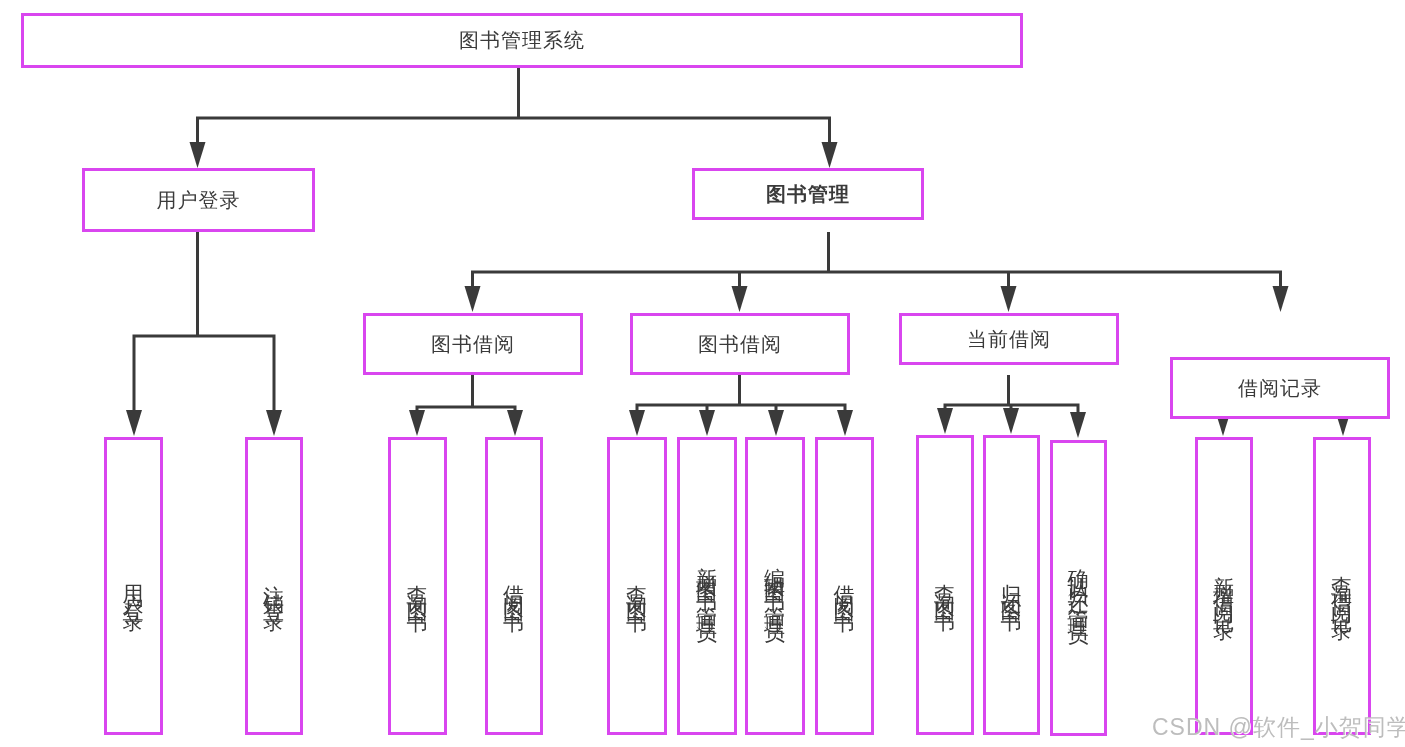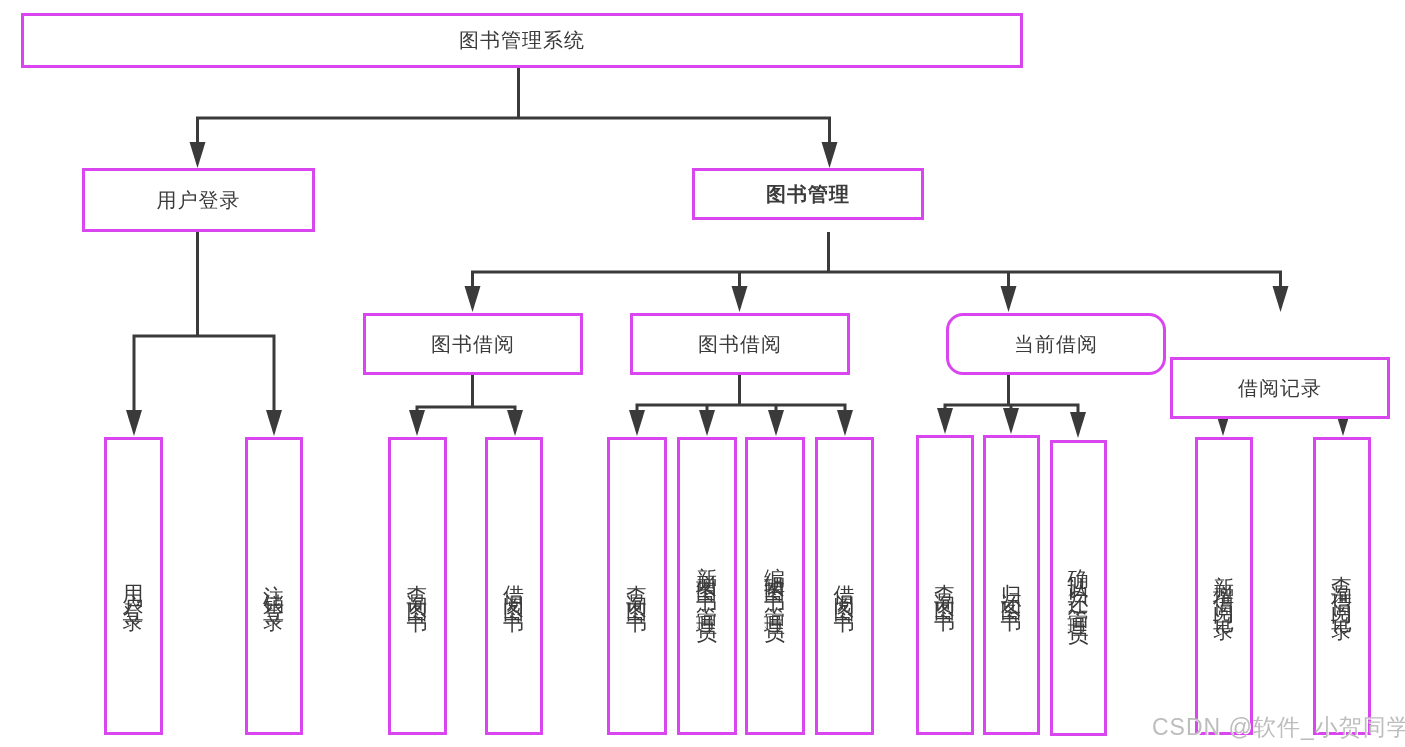--- a/index.html
+++ b/index.html
@@ -108,21 +108,21 @@
   <div class="box hbox" style="left:692px; top:168px; width:232px; height:52px;font-weight:bold;">
     <span class="label">图书管理</span>
   </div>
 
   <div class="box hbox" style="left:363px; top:313px; width:220px; height:62px;">
     <span class="label">图书借阅</span>
   </div>
   <div class="box hbox" style="left:630px; top:313px; width:220px; height:62px;">
     <span class="label">图书借阅</span>
   </div>
-  <div class="box hbox" style="left:946px; top:313px; width:220px; height:62px;border-radius:17px;">
+  <div class="box hbox" style="left:899px; top:313px; width:220px; height:52px;">
     <span class="label">当前借阅</span>
   </div>
   <div class="box hbox" style="left:1170px; top:313px; width:220px; height:62px;margin-top:44px;">
     <span class="label">借阅记录</span>
   </div>
 
   <div class="box vbox" style="left:104px; top:437px; width:59px; height:298px;">
     <span class="label">用户登录</span>
   </div>
   <div class="box vbox" style="left:245px; top:437px; width:58px; height:298px;">

